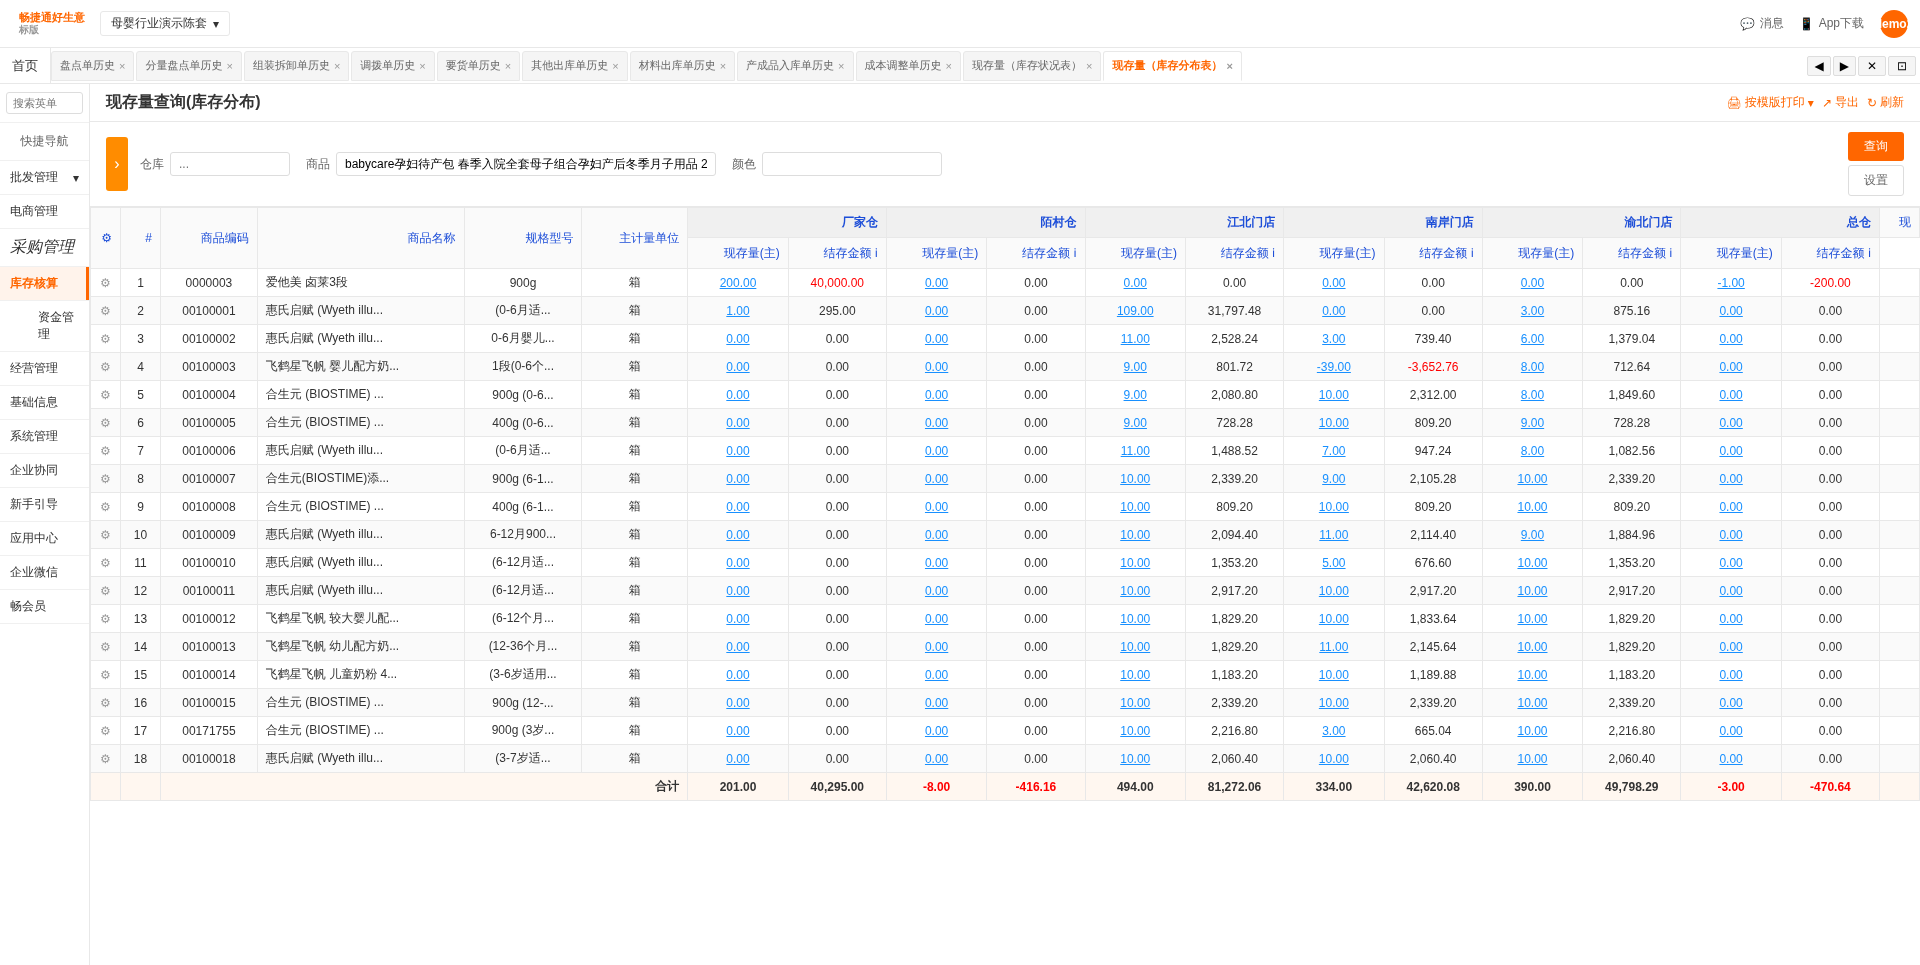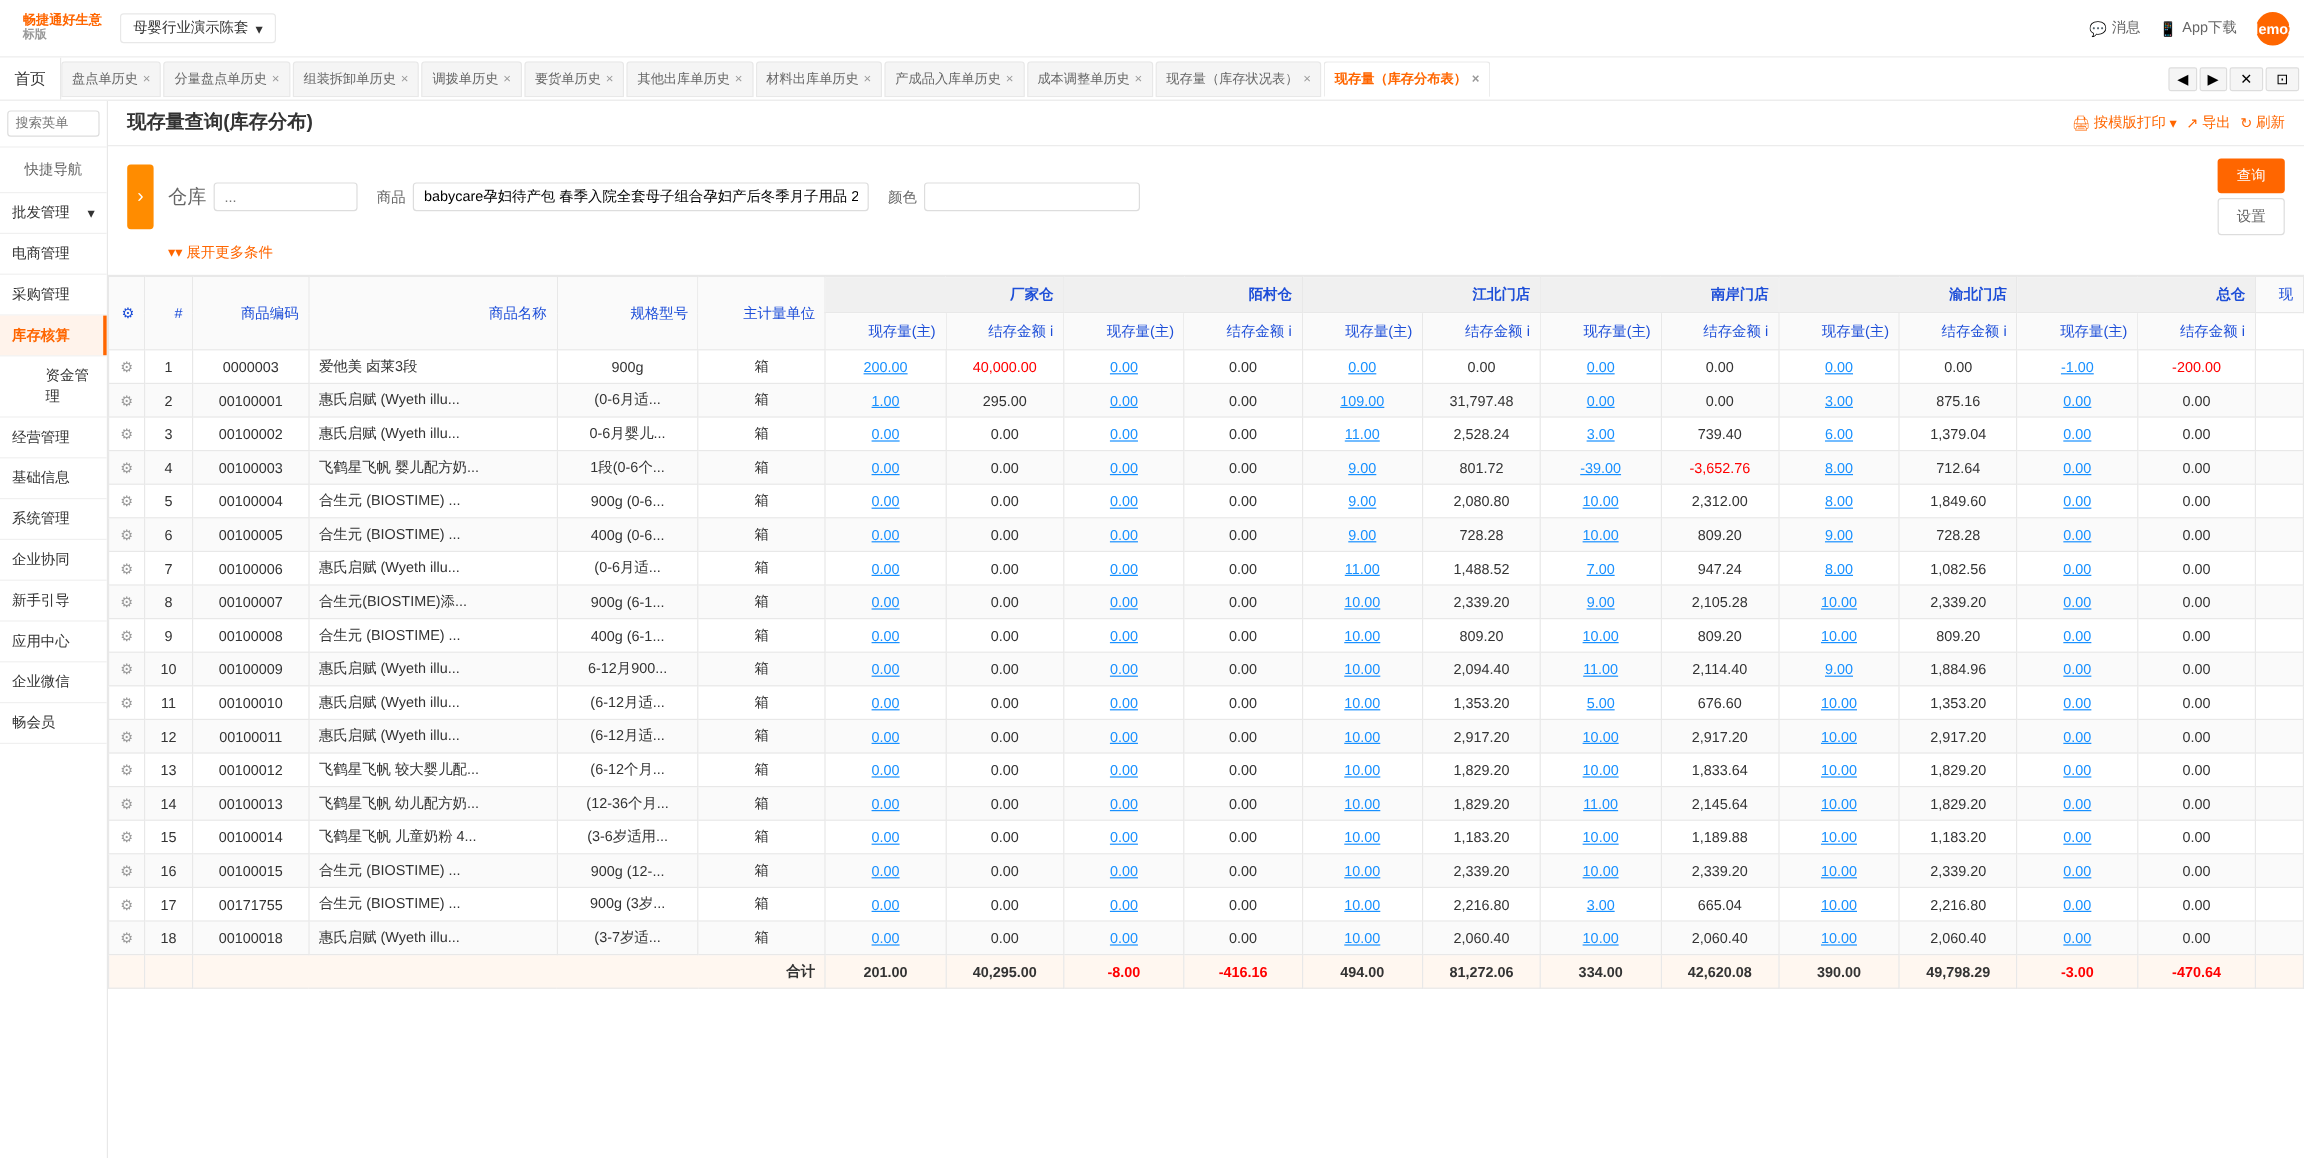--- a/index.html
+++ b/index.html
@@ -167,21 +167,21 @@
             <span>批发管理</span>
             <span>▾</span>
           </div>
         </div>
         <div style="border-bottom: 1px solid rgb(240, 240, 240);">
           <div style="display: flex; align-items: center; justify-content: space-between; padding: 8px 10px; font-size: 12px; cursor: pointer; color: rgb(51, 51, 51);">
             <span>电商管理</span>
           </div>
         </div>
         <div style="border-bottom: 1px solid rgb(240, 240, 240);">
-          <div style="display: flex; align-items: center; justify-content: space-between; padding: 8px 10px; font-size: 12px; cursor: pointer; color: rgb(51, 51, 51);">
+          <div style="display: flex; align-items: center; justify-content: space-between; padding: 8px 10px; font-size: 16px; cursor: pointer; color: rgb(51, 51, 51); font-style: italic;">
             <span>采购管理</span>
           </div>
         </div>
         <div style="border-bottom: 1px solid rgb(240, 240, 240);">
           <div style="display: flex; align-items: center; justify-content: space-between; padding: 8px 10px; font-size: 12px; cursor: pointer; background: rgb(255, 243, 235); color: rgb(255, 102, 0); font-weight: bold; border-right: 3px solid rgb(255, 102, 0);">
             <span>库存核算</span>
           </div>
         </div>
         <div style="border-bottom: 1px solid rgb(240, 240, 240); padding-left: 28px;">
           <div style="display: flex; align-items: center; justify-content: space-between; padding: 8px 10px; font-size: 12px; cursor: pointer; color: rgb(51, 51, 51);">
@@ -250,42 +250,36 @@
           <span>刷新</span>
         </div>
       </div>
     </div>
 
     <div class="filter-area">
       <div style="display:flex;align-items:center;gap:12px;">
         <button style="background:#ff8c00;color:#fff;border:none;width:22px;height:54px;cursor:pointer;border-radius:3px;font-size:16px;flex-shrink:0;">›</button>
         <div style="display:flex;align-items:center;gap:16px;flex:1;">
           <div style="display:flex;align-items:center;gap:6px;">
-            <span style="font-size:16px;color:#666;text-align:right;">仓库</span>
+            <span style="font-size:12px;color:#666;text-align:right;">仓库</span>
             <input type="text" placeholder="..." style="border: 1px solid rgb(221, 221, 221); border-radius: 3px; padding: 4px 8px; font-size: 12px; width: 120px;">
           </div>
           <div style="display:flex;align-items:center;gap:6px;">
             <span style="font-size:12px;color:#666;">商品</span>
             <input type="text" value="babycare孕妇待产包 春季入院全套母子组合孕妇产后冬季月子用品 22件套 ..." style="border: 1px solid rgb(221, 221, 221); border-radius: 3px; padding: 4px 8px; font-size: 12px; width: 380px;" id="product-input">
           </div>
           <div style="display:flex;align-items:center;gap:6px;">
             <span style="font-size:12px;color:#666;">颜色</span>
             <input type="text" style="border: 1px solid rgb(221, 221, 221); border-radius: 3px; padding: 4px 8px; font-size: 12px; width: 180px;">
           </div>
         </div>
         <div style="display:flex;flex-direction:column;gap:4px;flex-shrink:0;">
           <button class="btn-orange">查询</button>
           <button class="btn-white">设置</button>
         </div>
-      </div>
-      <div style="margin-top:6px;padding-left:34px;">
-        <span style="color:#ff6600;font-size:12px;cursor:pointer;">
-          <span>▾▾</span>
-          <span>展开更多条件</span>
-        </span>
       </div>
     </div>
 
     <div class="table-container">
       <table>
         <thead>
           <tr class="combined-header">
             <th rowspan="2" class="col-gear">⚙</th>
             <th rowspan="2" class="col-index">#</th>
             <th rowspan="2">商品编码</th>

